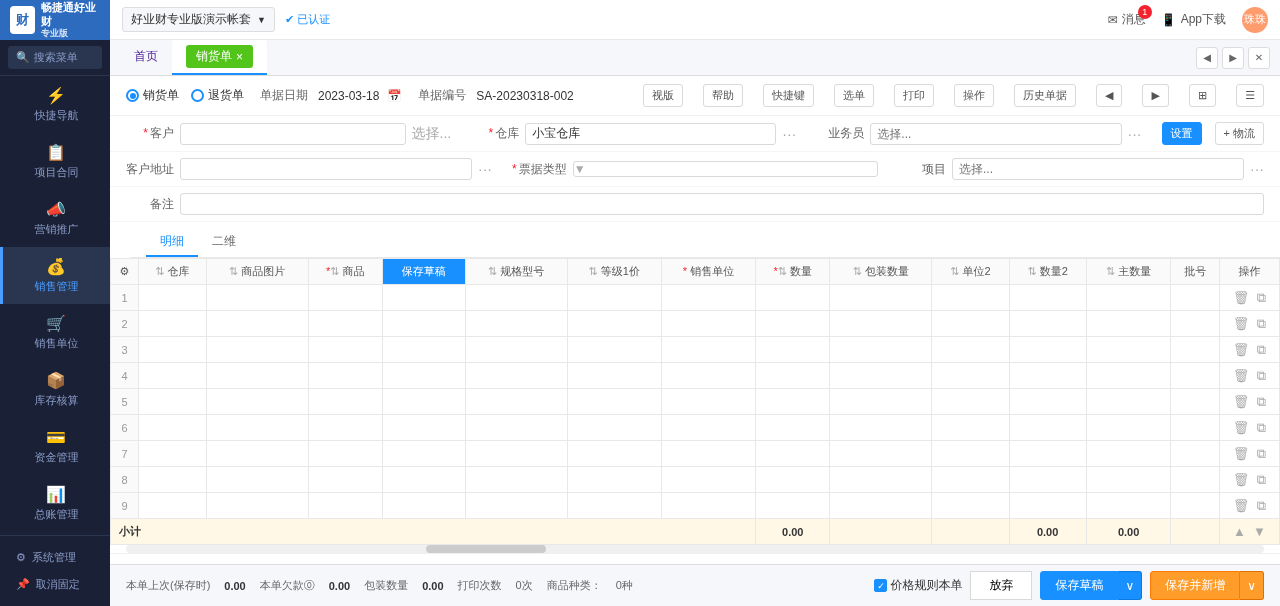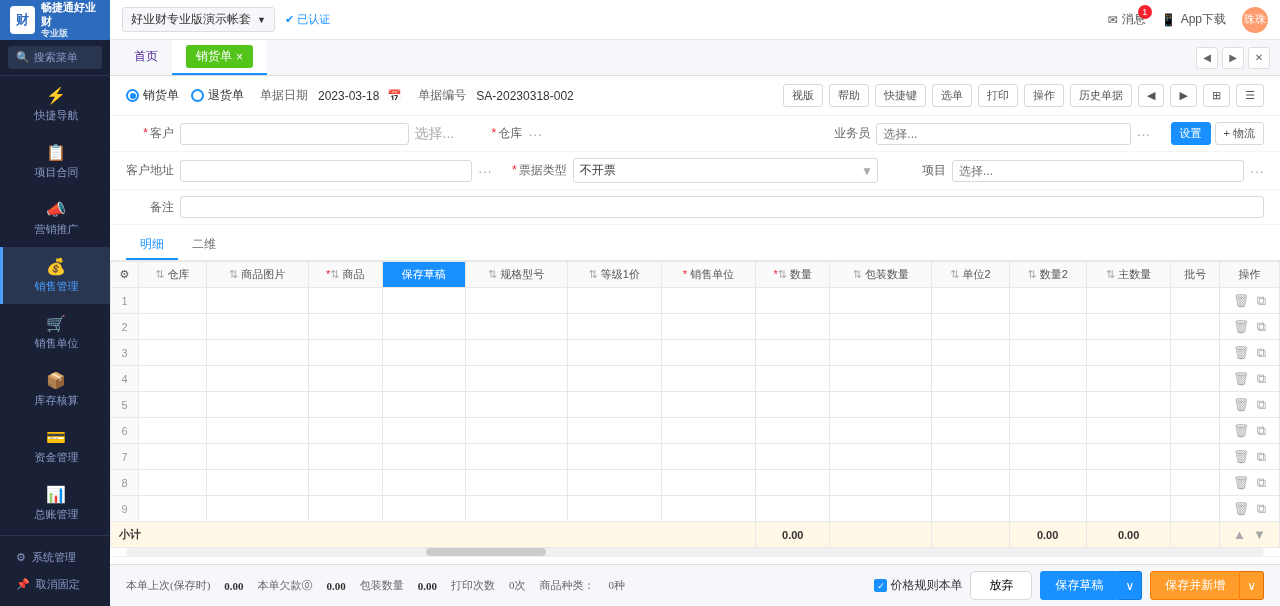--- a/index.html
+++ b/index.html
@@ -38,56 +38,56 @@
     .tab-nav-btn { width: 22px; height: 22px; display: flex; align-items: center; justify-content: center; border: 1px solid #ddd; border-radius: 3px; background: #fff; cursor: pointer; color: #666; font-size: 10px; }
 
     
     .content { flex: 1; background: #fff; overflow-y: auto; padding: 0; }
     .form-header { padding: 8px 16px; border-bottom: 1px solid #f0f0f0; display: flex; align-items: center; gap: 16px; }
     .radio-group { display: flex; align-items: center; gap: 12px; }
     .radio-item { display: flex; align-items: center; gap: 4px; cursor: pointer; }
     .radio-dot { width: 13px; height: 13px; border-radius: 50%; border: 2px solid #1890ff; display: flex; align-items: center; justify-content: center; }
     .radio-dot.checked::after { content: ''; width: 6px; height: 6px; border-radius: 50%; background: #1890ff; }
     .form-field { display: flex; align-items: center; gap: 6px; font-size: 12px; }
-    .form-actions-right { margin-left: auto; display: flex; gap: 6px; }
+    .form-actions-right { margin-left: auto; display: flex; gap: 20px; }
     .btn-small { padding: 3px 8px; border: 1px solid #d9d9d9; border-radius: 3px; background: #fff; font-size: 11px; cursor: pointer; color: #555; display: flex; align-items: center; gap: 3px; }
     .btn-small.primary { background: #1890ff; color: #fff; border-color: #1890ff; }
 
     .form-row { display: flex; align-items: center; padding: 6px 16px; gap: 20px; border-bottom: 1px solid #f5f5f5; }
     .field-group { display: flex; align-items: center; gap: 6px; flex: 1; }
     .field-label { color: #666; font-size: 12px; min-width: 48px; text-align: right; }
     .field-label.required::before { content: '*'; color: #f5222d; margin-right: 2px; }
     .field-input { flex: 1; border: 1px solid #d9d9d9; border-radius: 3px; padding: 3px 6px; font-size: 12px; color: #333; background: #fff; min-width: 80px; }
     .field-dots { color: #aaa; font-size: 14px; cursor: pointer; }
     .field-select-wrap { flex: 1; display: flex; align-items: center; border: 1px solid #d9d9d9; border-radius: 3px; }
     .field-caret { color: #aaa; padding-right: 4px; }
 
-    .form-tabs { padding: 6px 16px 0; border-bottom: 1px solid #e8e8e8; display: flex; gap: 0; }
+    .form-tabs { padding: 6px 16px 0; border-bottom: 1px solid #e8e8e8; display: flex; gap: 0; margin-left: 20px; }
     .form-tab { padding: 5px 14px; font-size: 12px; cursor: pointer; color: #666; border-bottom: 2px solid transparent; }
     .form-tab.active { color: #1890ff; border-bottom: 2px solid #1890ff; }
 
     
     .data-table-wrap { overflow: auto; }
     .data-table { width: 100%; border-collapse: collapse; font-size: 11px; }
     .data-table th { background: #fafafa; border: 1px solid #e8e8e8; padding: 5px 4px; text-align: center; color: #555; font-weight: normal; white-space: nowrap; position: sticky; top: 0; }
     .data-table td { border: 1px solid #e8e8e8; padding: 3px 4px; text-align: center; height: 26px; color: #333; }
     .data-table td.row-num { background: #fafafa; color: #999; width: 28px; }
     .col-settings { width: 28px; background: #fafafa; }
     .col-actions { width: 60px; }
     .th-highlighted { background: #1890ff !important; color: #fff !important; }
     .table-action-btn { background: none; border: none; cursor: pointer; color: #aaa; font-size: 13px; padding: 0 2px; }
 
     
     .summary-row td { background: #fff8e6; font-weight: bold; }
 
     
     .footer { background: #f5f7fa; border-top: 1px solid #ddd; padding: 6px 16px; display: flex; align-items: center; gap: 10px; }
-    .footer-info { display: flex; align-items: center; gap: 14px; font-size: 11px; color: #666; font-family: Liberation Serif, serif; }
+    .footer-info { display: flex; align-items: center; gap: 14px; font-size: 11px; color: #666; }
     .footer-right { margin-left: auto; display: flex; align-items: center; gap: 8px; }
-    .btn-discard { padding: 5px 18px; border: 1px solid #d9d9d9; border-radius: 5px; background: #fff; font-size: 12px; cursor: pointer; }
+    .btn-discard { padding: 5px 18px; border: 1px solid #d9d9d9; border-radius: 0; background: #fff; font-size: 12px; cursor: pointer; }
     .btn-save-draft { padding: 5px 14px; border: 1px solid #1890ff; border-radius: 3px 0 0 3px; background: #1890ff; color: #fff; font-size: 12px; cursor: pointer; display: flex; align-items: center; gap: 4px; }
     .btn-save-draft-arrow { padding: 5px 7px; border: 1px solid #0e7ae0; border-left: none; border-radius: 0 3px 3px 0; background: #1890ff; color: #fff; font-size: 12px; cursor: pointer; }
     .btn-save-new { padding: 5px 14px; border: 1px solid #ff7a00; border-radius: 3px 0 0 3px; background: #ff9c2a; color: #fff; font-size: 12px; cursor: pointer; display: flex; align-items: center; gap: 4px; }
     .btn-save-new-arrow { padding: 5px 7px; border: 1px solid #e06e00; border-left: none; border-radius: 0 3px 3px 0; background: #ff9c2a; color: #fff; font-size: 12px; cursor: pointer; }
 
     .checkbox-item { display: flex; align-items: center; gap: 3px; }
     .checkbox-box { width: 13px; height: 13px; border: 1px solid #1890ff; border-radius: 2px; background: #1890ff; display: flex; align-items: center; justify-content: center; color: #fff; font-size: 9px; }
 
     .scrollbar-x { height: 8px; background: #f0f0f0; margin: 0 16px; border-radius: 4px; position: relative; }
     .scrollbar-thumb { height: 8px; background: #ccc; border-radius: 4px; width: 120px; position: absolute; left: 300px; }
@@ -245,43 +245,43 @@
     </div>
 
     <div class="form-row">
       <div class="field-group">
         <span class="field-label required">客户</span>
         <input class="field-input" style="flex: 1 1 0%;" placeholder="">
         <span class="field-dots">选择...</span>
       </div>
       <div class="field-group">
         <span class="field-label required">仓库</span>
+        <input class="field-input" style="flex: 1 1 0%;" value="小宝仓库">
         <span class="field-dots">···</span>
       </div>
       <div class="field-group">
         <span class="field-label">业务员</span>
         <input class="field-input" style="flex: 1 1 0%;" placeholder="选择...">
         <span class="field-dots">···</span>
       </div>
-      <div style="display:flex;gap:4px;">
+      <div style="display:flex;gap:13px;">
         <button class="btn-small primary">设置</button>
         <button class="btn-small">+ 物流</button>
       </div>
     </div>
 
     <div class="form-row">
       <div class="field-group">
         <span class="field-label">客户地址</span>
         <input class="field-input" style="flex: 1 1 0%;" placeholder="">
         <span class="field-dots">···</span>
       </div>
       <div class="field-group">
         <span class="field-label required">票据类型</span>
         <div class="field-select-wrap" style="flex:1;">
-          <span style="padding:3px 6px;font-size:12px;flex:1;">不开票</span>
           <span class="field-caret">▼</span>
         </div>
       </div>
       <div class="field-group">
         <span class="field-label">项目</span>
         <input class="field-input" style="flex: 1 1 0%;" placeholder="选择...">
         <span class="field-dots">···</span>
       </div>
     </div>
 

